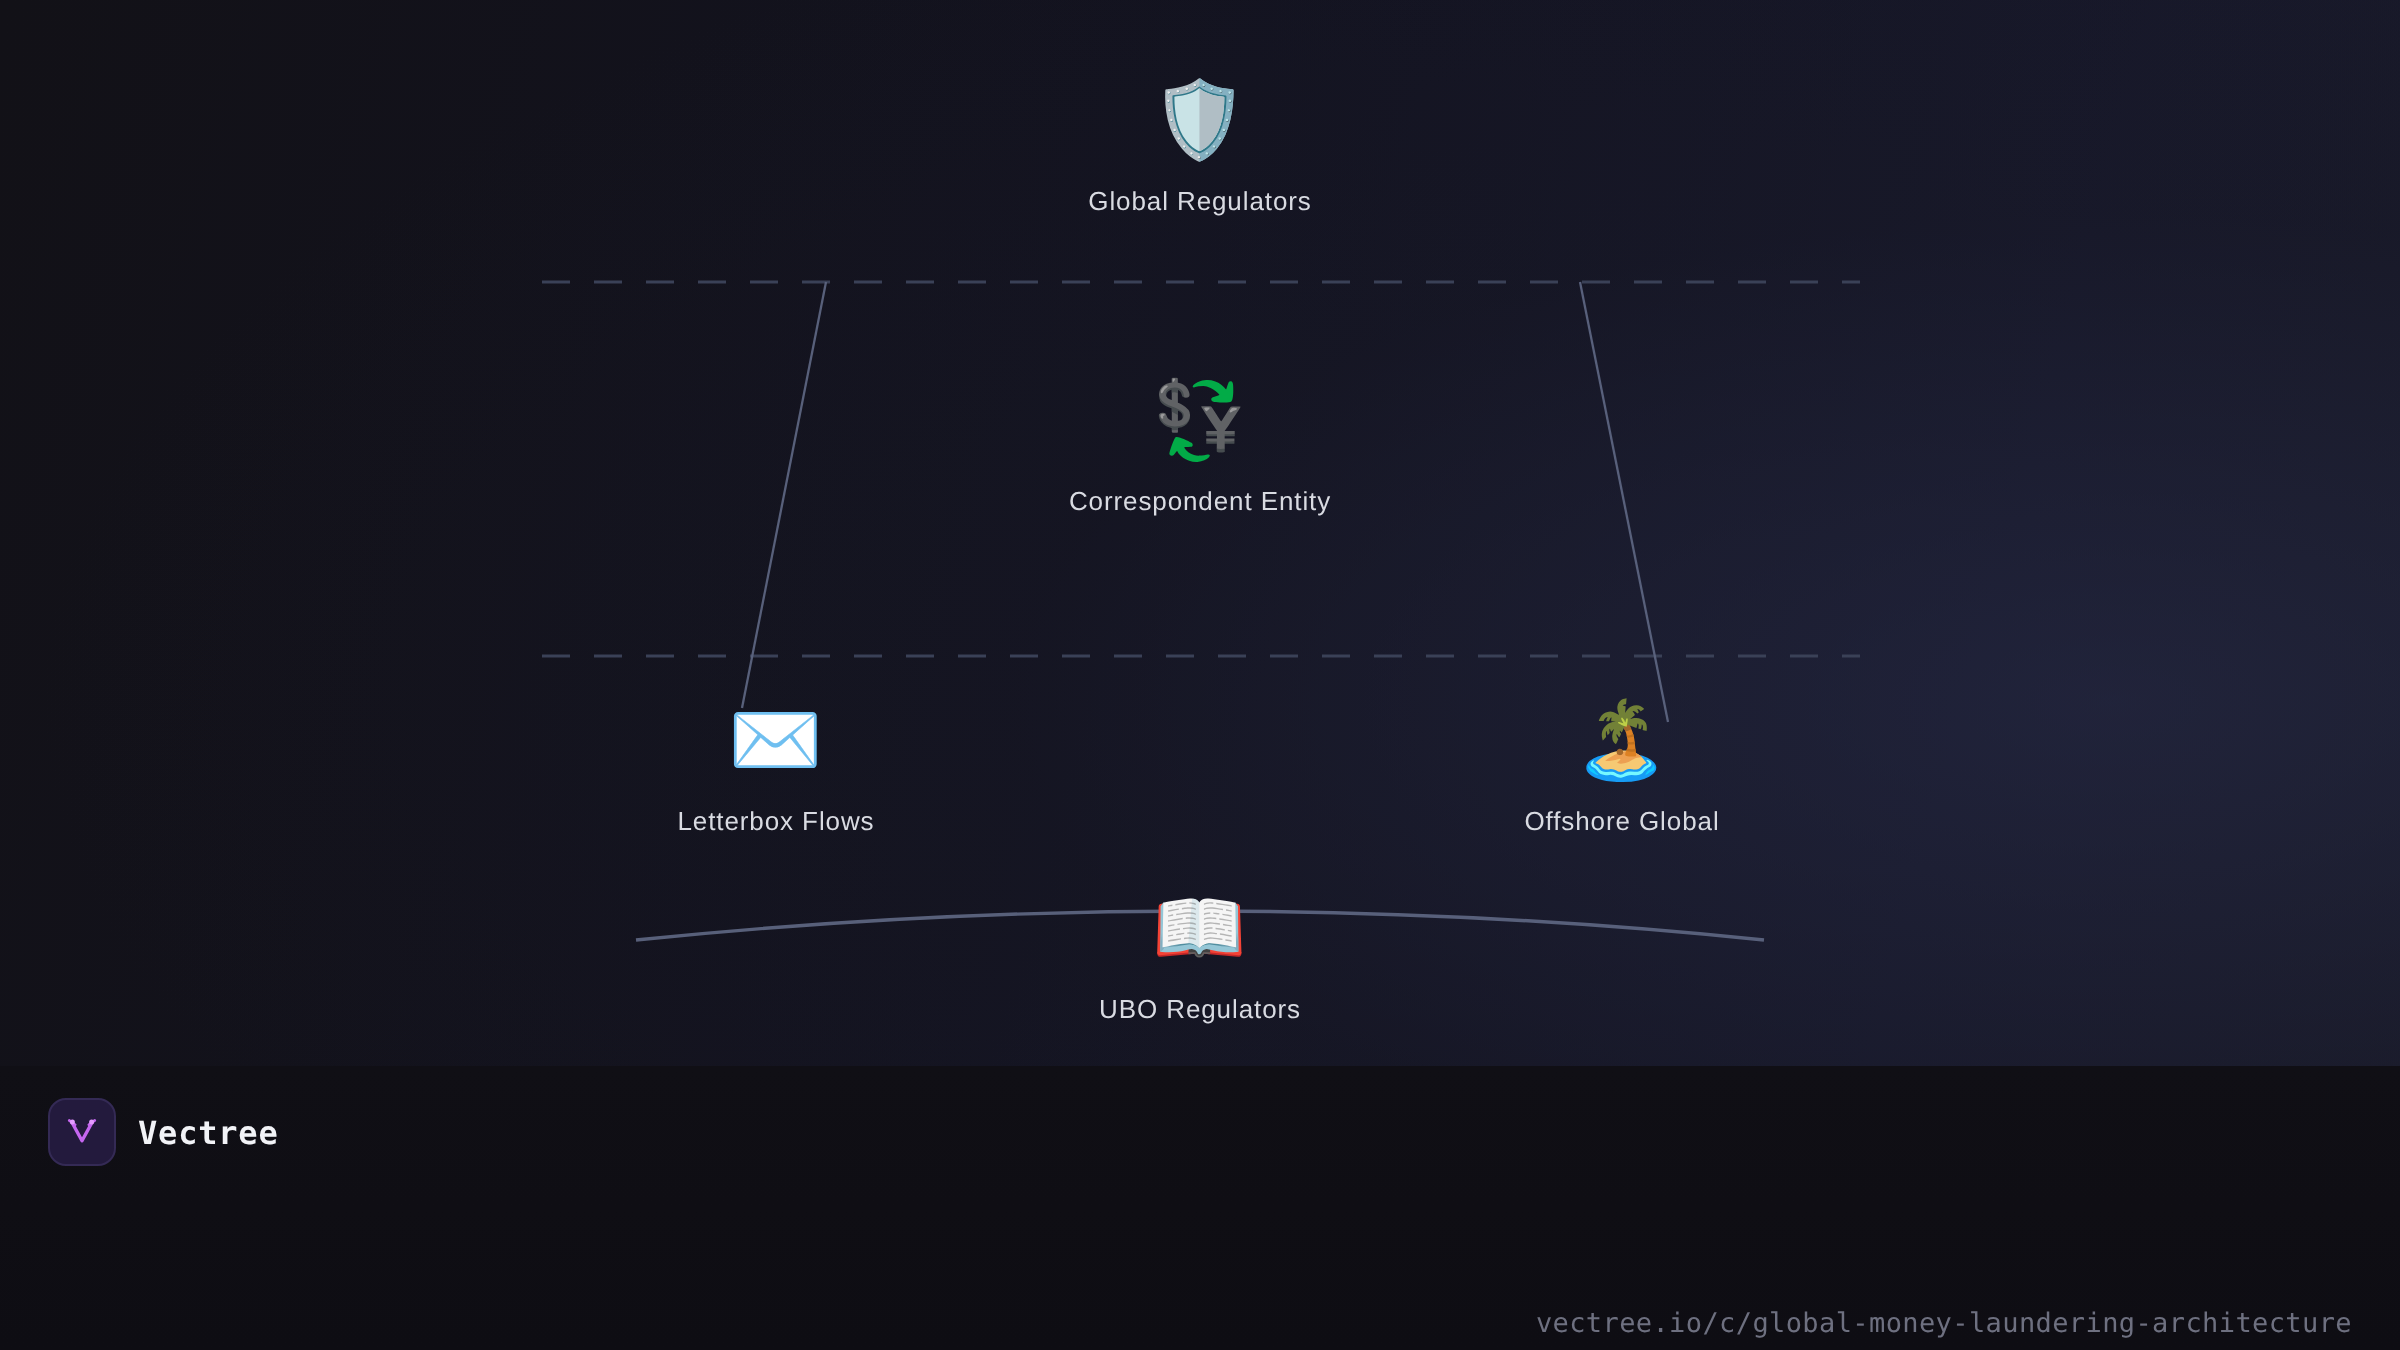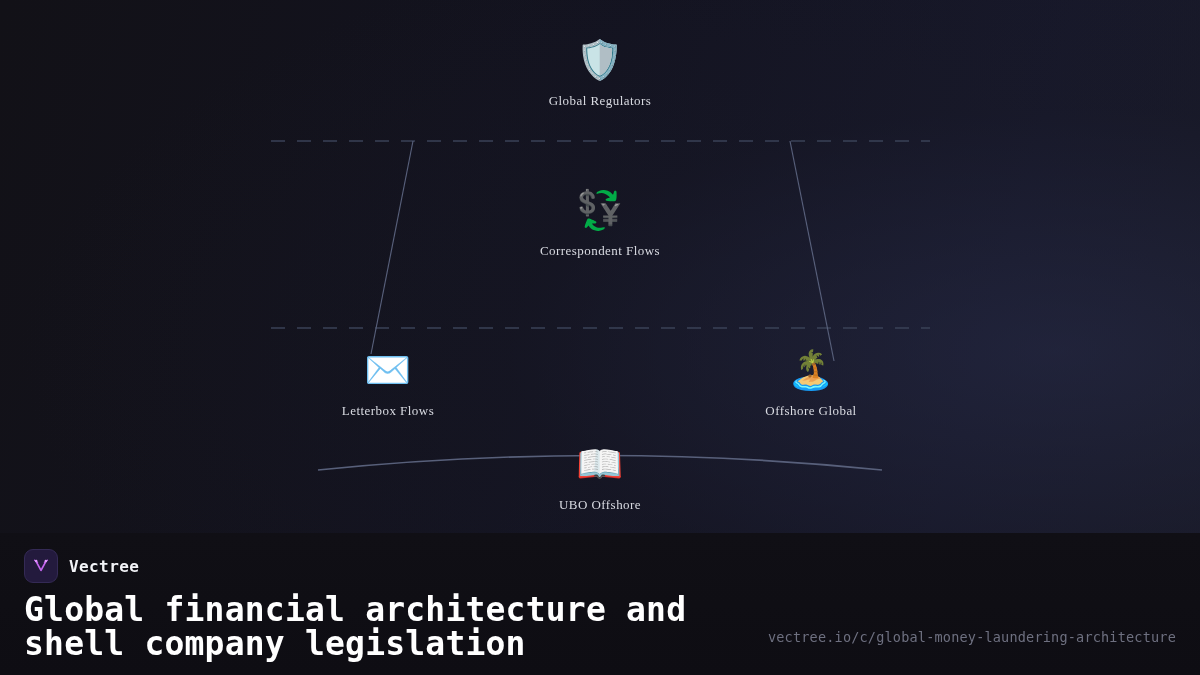--- a/index.html
+++ b/index.html
@@ -53,21 +53,21 @@
   .node .glyph {
     font-family: "DejaVu Sans", sans-serif;
     font-size: 38px;
     line-height: 44px;
     height: 44px;
     display: block;
     user-select: none;
   }
   .node .nlabel {
     margin-top: 11px;
-    font-family: Liberation Serif, serif;
+    font-family: Liberation Sans, sans-serif;
     font-size: 13px;
     letter-spacing: 0.45px;
     color: #d9dbe2;
   }
 
   
   #footer {
     position: absolute;
     left: 0;
     top: 533px;
@@ -108,21 +108,21 @@
     font-weight: bold;
     line-height: 1.02;
     color: #ffffff;
     letter-spacing: 0.2px;
     max-width: 730px;
     white-space: pre-line;
   }
   #url {
     position: absolute;
     right: 24px;
-    bottom: 30px;
+    bottom: 5px;
     font-family: "DejaVu Sans Mono", "Liberation Mono", monospace;
     font-size: 13.5px;
     color: #6e7080;
     letter-spacing: 0.2px;
     text-align: center;
   }
 </style>
 </head>
 <body>
 
@@ -139,55 +139,53 @@
       <path d="M318,470 Q600,441 882,470" fill="none" stroke="#5c6480" stroke-width="1.7" stroke-opacity="0.95"></path>
     </svg>
 
     <div class="node" style="left:600px; top:38px;">
       <span class="glyph">🛡️</span>
       <span class="nlabel">Global Regulators</span>
     </div>
 
     <div class="node" style="left:600px; top:188px;">
       <span class="glyph">💱</span>
-      <span class="nlabel">Correspondent Flows</span>
+      <span class="nlabel">Correspondent Entity</span>
     </div>
 
     <div class="node" style="left:388px; top:348px;">
       <span class="glyph">✉️</span>
       <span class="nlabel">Letterbox Flows</span>
     </div>
 
     <div class="node" style="left:811px; top:348px;">
       <span class="glyph">🏝️</span>
       <span class="nlabel">Offshore Global</span>
     </div>
 
     <div class="node" style="left:600px; top:442px;">
       <span class="glyph">📖</span>
-      <span class="nlabel">UBO Offshore</span>
+      <span class="nlabel">UBO Regulators</span>
     </div>
 
   </div>
 
   <div id="footer">
 
     <div id="brand">
       <div id="brand-mark">
         <svg width="20" height="20" viewBox="0 0 20 20" xmlns="http://www.w3.org/2000/svg">
           <path d="M5.2 5.6 L10 14.4 L14.8 5.6" fill="none" stroke="#c566f0" stroke-width="1.7" stroke-linecap="round" stroke-linejoin="round"></path>
           <path d="M3.6 4.2 L6.6 6.4" fill="none" stroke="#c566f0" stroke-width="1.3" stroke-linecap="round"></path>
           <path d="M16.4 4.2 L13.4 6.4" fill="none" stroke="#c566f0" stroke-width="1.3" stroke-linecap="round"></path>
           <circle cx="5.2" cy="5.0" r="1.25" fill="#e39bff"></circle>
           <circle cx="14.8" cy="5.0" r="1.25" fill="#e39bff"></circle>
         </svg>
       </div>
       <span id="brand-name">Vectree</span>
     </div>
 
-    <div id="title">Global financial architecture and
-shell company legislation</div>
 
     <div id="url">vectree.io/c/global-money-laundering-architecture</div>
 
   </div>
 
 </div>
 
 </body></html>

